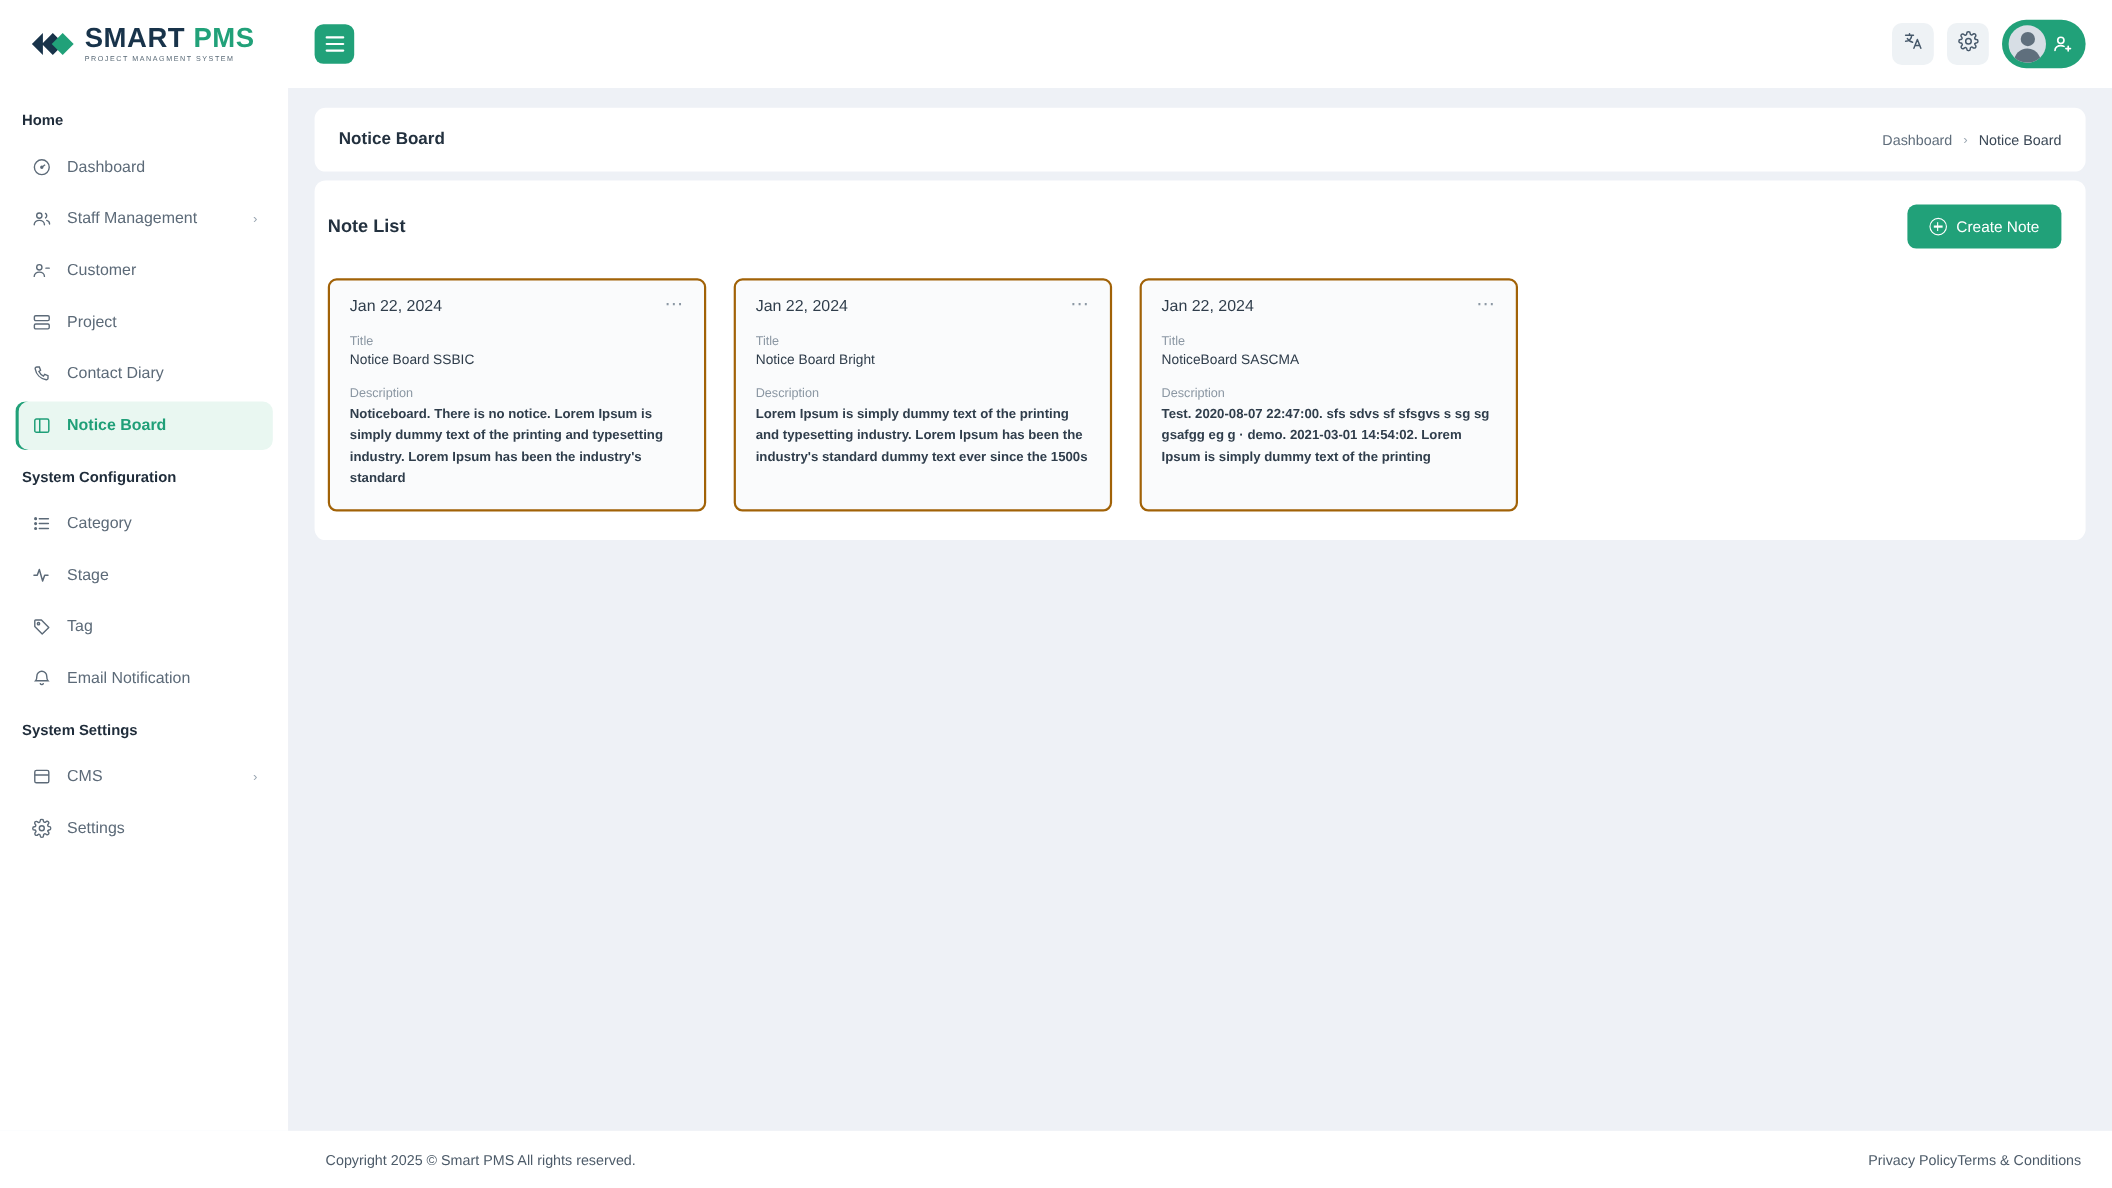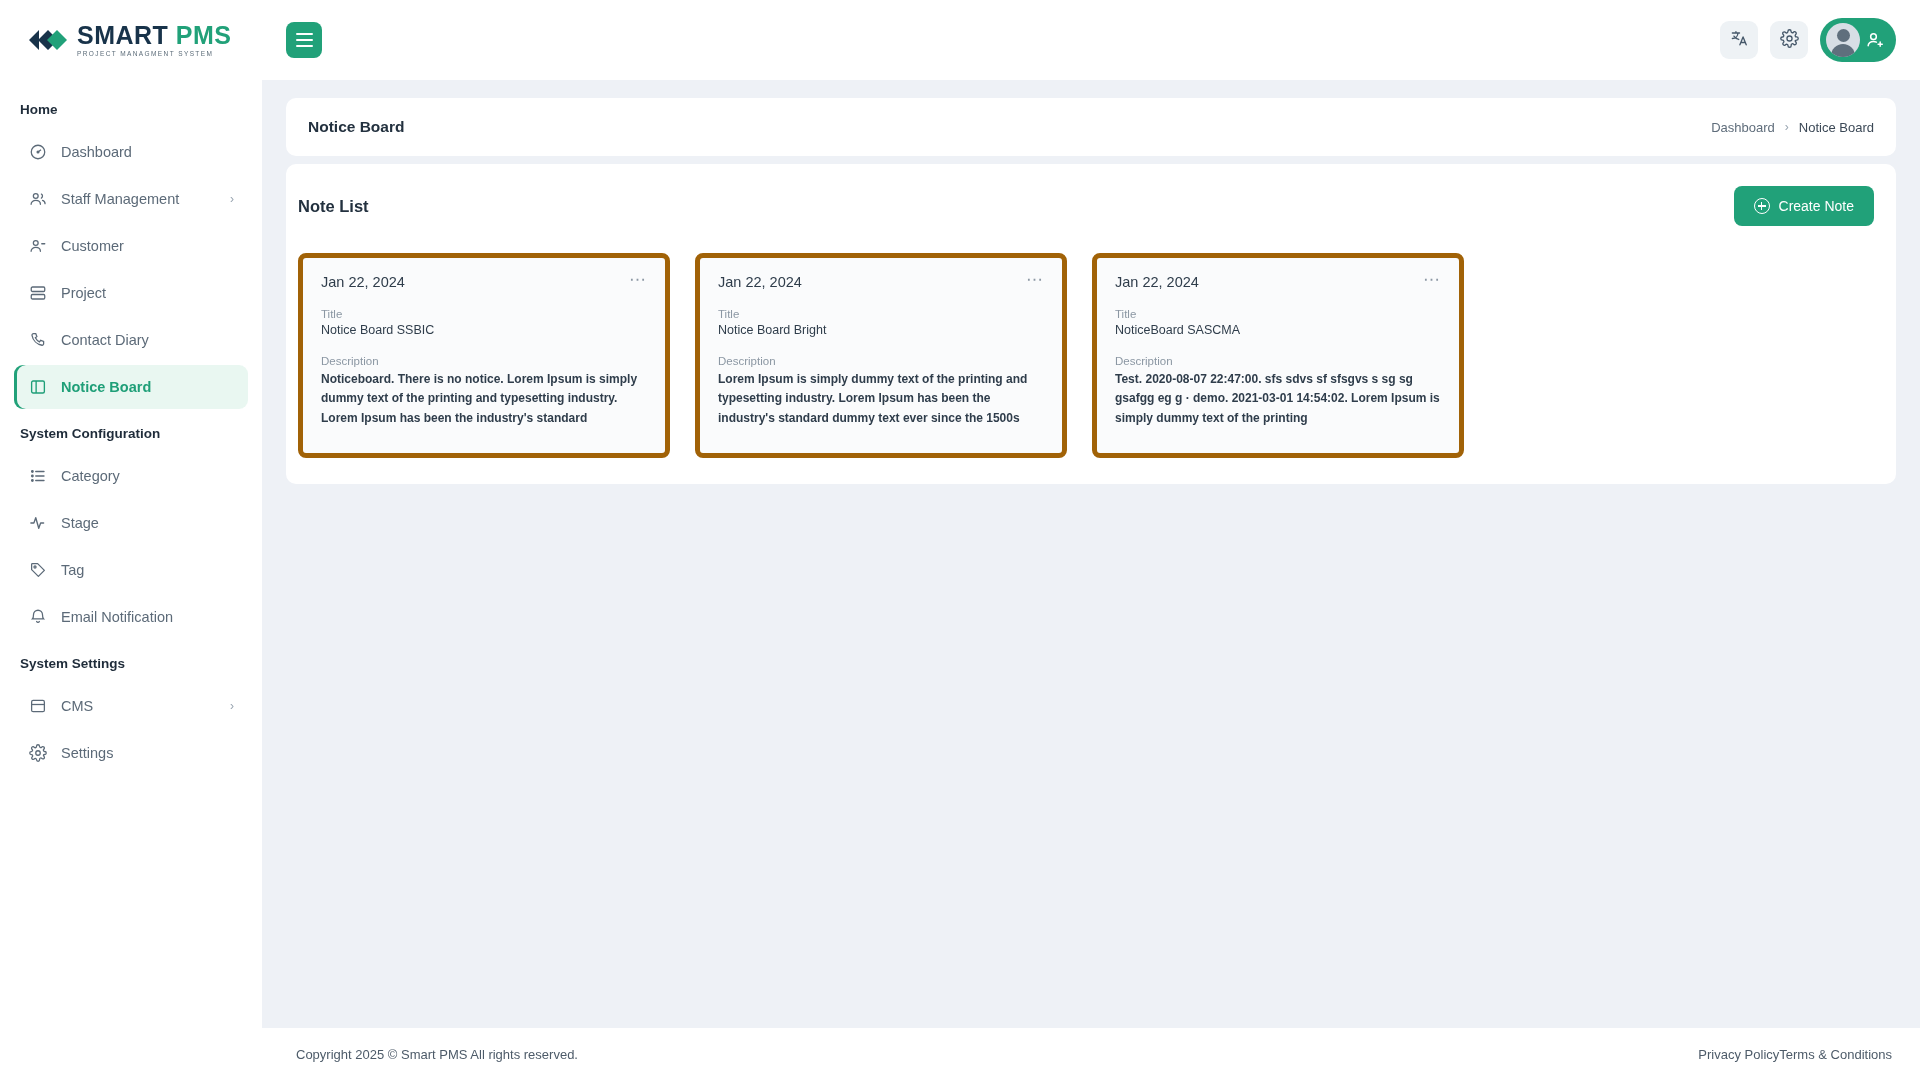--- a/index.html
+++ b/index.html
@@ -129,22 +129,22 @@
     position: relative; flex: 0 0 16px;
   }
   .plus-circle:before, .plus-circle:after {
     content: ""; position: absolute; background: #fff;
   }
   .plus-circle:before { left: 3px; top: 6.2px; width: 8px; height: 1.6px; }
   .plus-circle:after { top: 3px; left: 6.2px; height: 8px; width: 1.6px; }
 
   .cards { display: flex; gap: 25px; margin-top: 27px; flex-wrap: wrap; }
   .note-card {
-    width: 372px; min-height: 205px;
-    background: #fafbfc; border: 5px solid #a16207; border-radius: 8px;
+    width: 344px; min-height: 205px;
+    background: #fafbfc; border: 2px solid #a16207; border-radius: 8px;
     padding: 16px 18px 18px 18px;
   }
   .note-top { display: flex; align-items: flex-start; justify-content: space-between; }
   .note-date { font-size: 14.5px; color: #2f3d4b; }
   .dots { color: #8c98a4; font-size: 17px; letter-spacing: 1px; cursor: pointer; line-height: 12px; }
   .fld-label { font-size: 11.5px; color: #8b97a3; margin-top: 18px; }
   .fld-value-title { font-size: 12.5px; color: #2f3d4b; font-weight: normal; margin-top: 3px; }
   .fld-value-desc {
     font-size: 12px; color: #2f3d4b; font-weight: bold; margin-top: 3px;
     line-height: 1.62; max-width: 330px;

